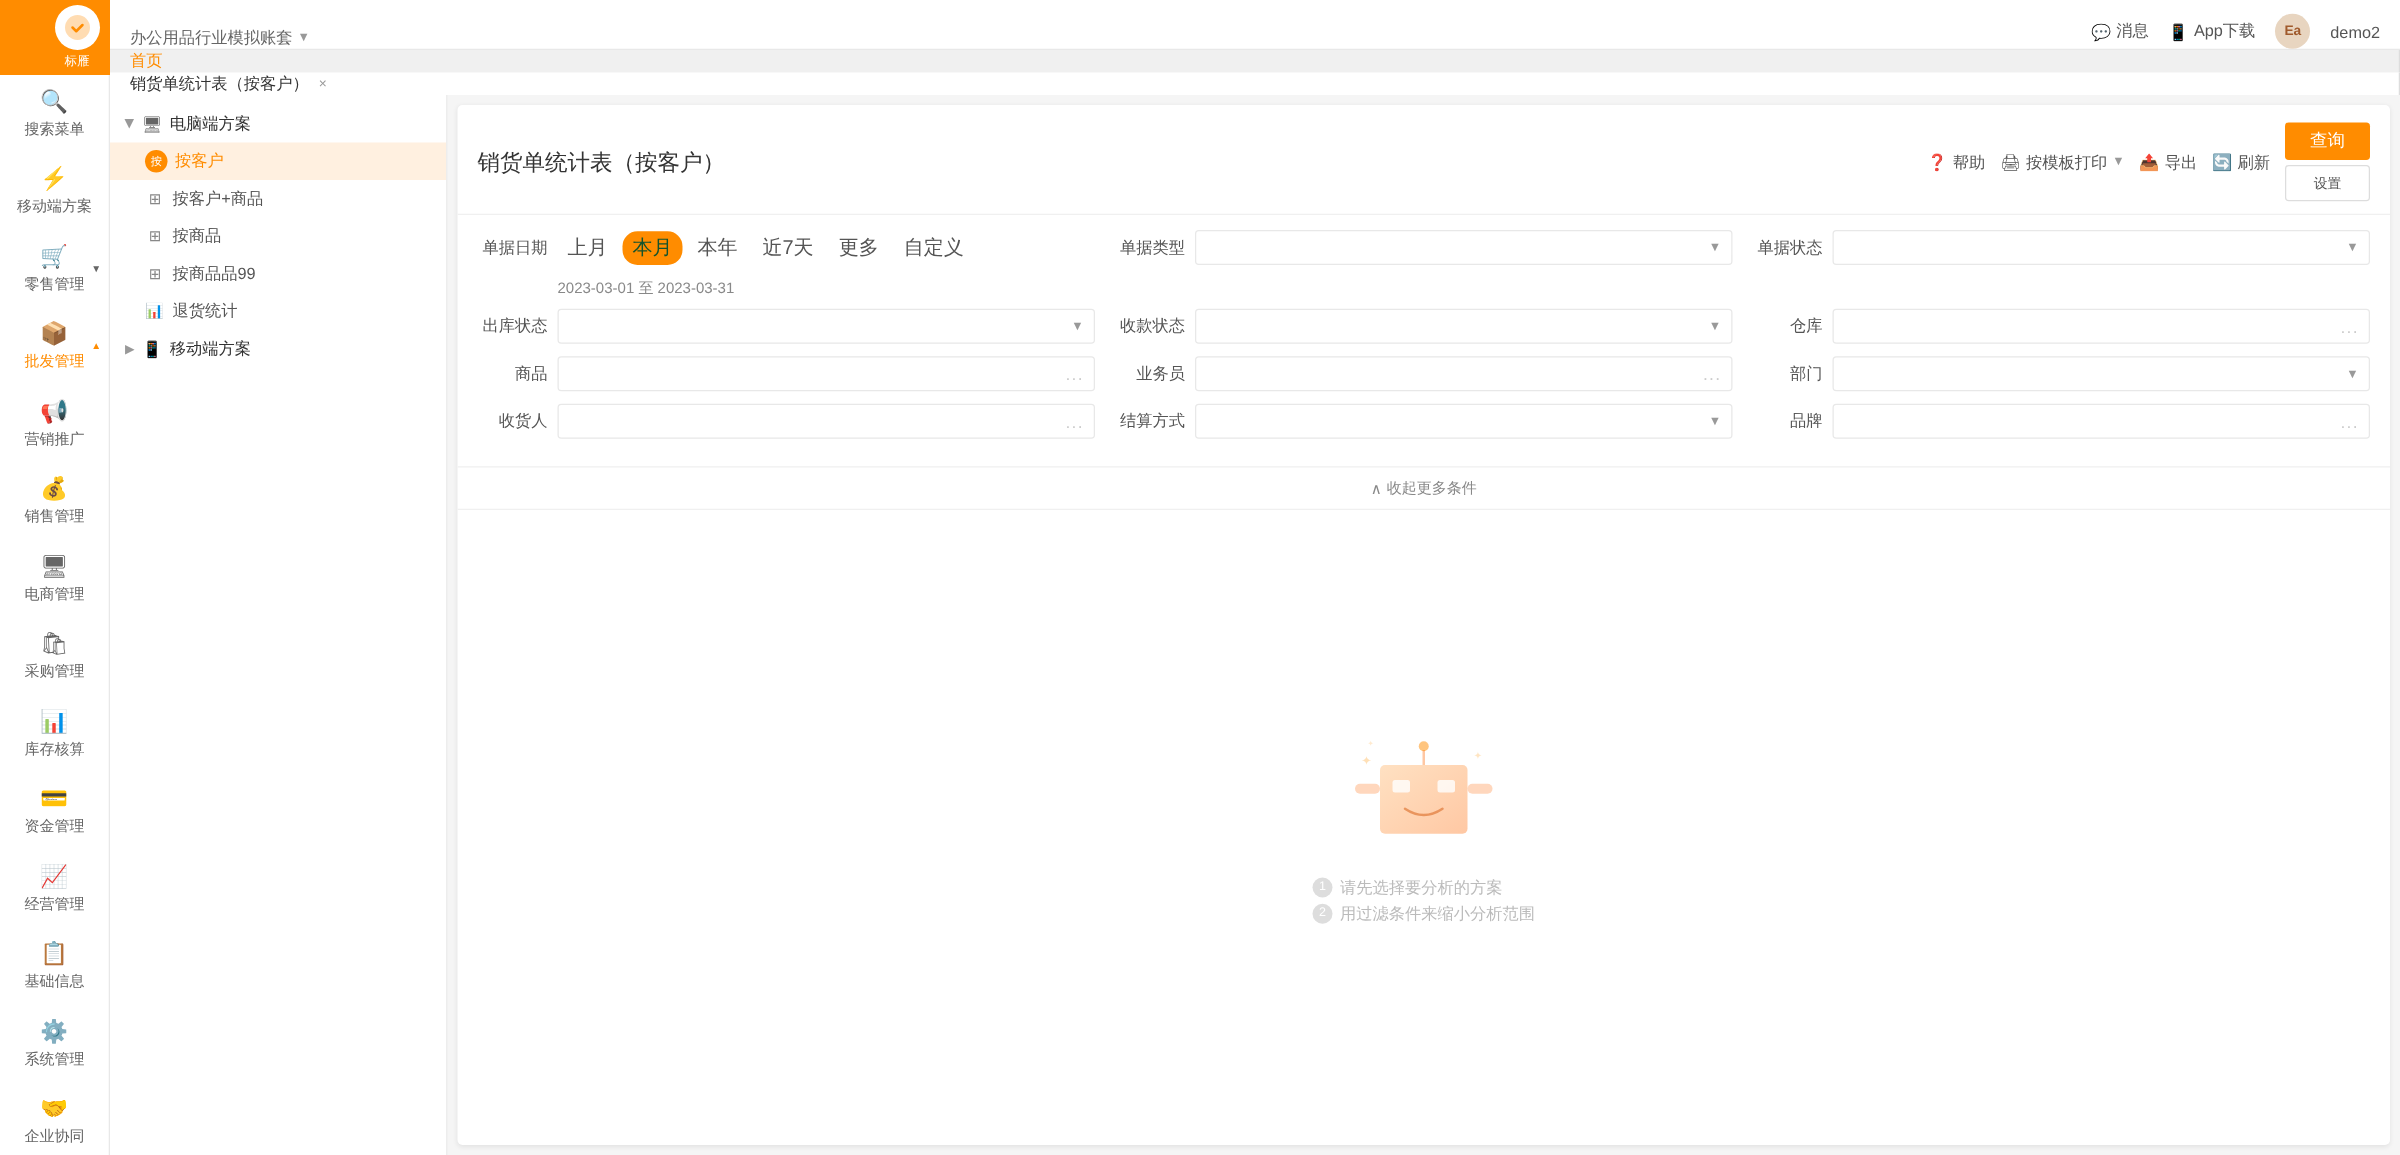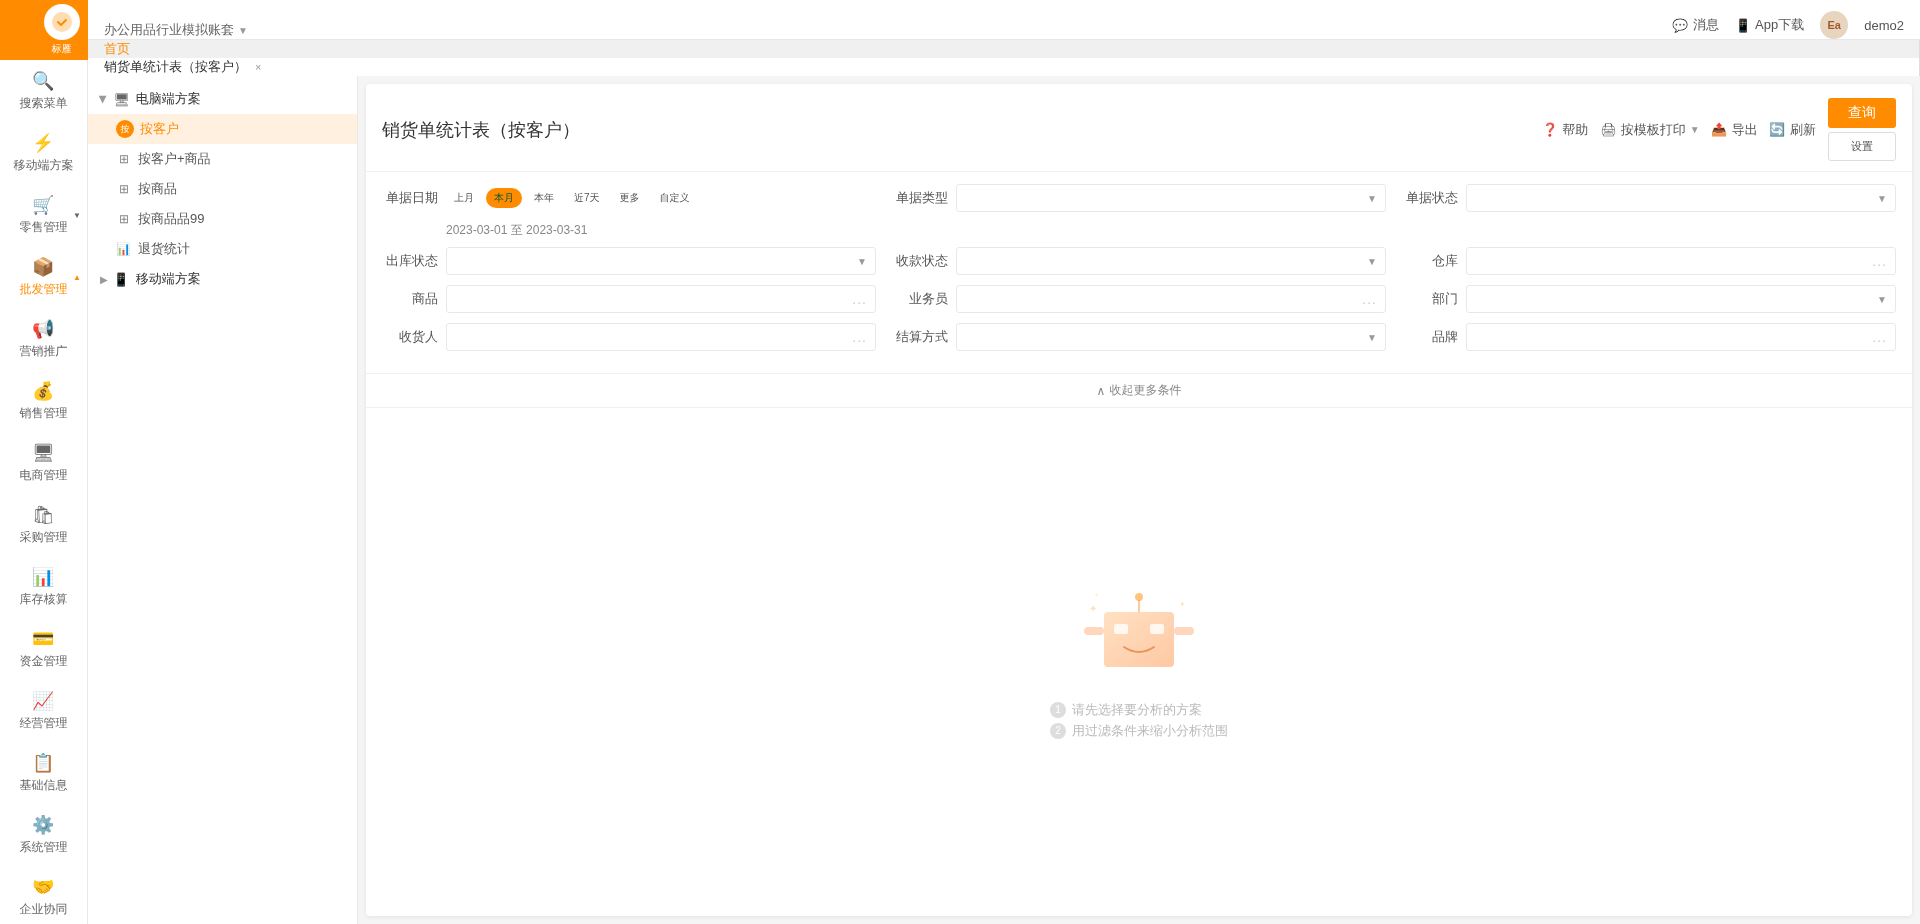--- a/index.html
+++ b/index.html
@@ -65,21 +65,21 @@
     .page-actions { margin-left: auto; display: flex; align-items: center; gap: 12px; }
     .page-action-btn { display: flex; align-items: center; gap: 4px; font-size: 13px; color: #555; cursor: pointer; }
     .btn-primary { background: #ff8c00; color: #fff; border: none; padding: 6px 20px; border-radius: 3px; cursor: pointer; font-size: 14px; font-weight: 500; }
     .btn-secondary { background: #fff; color: #555; border: 1px solid #ddd; padding: 6px 16px; border-radius: 3px; cursor: pointer; font-size: 11px; }
 
     
     .filter-area { padding: 12px 16px; border-bottom: 1px solid #f0f0f0; }
     .filter-label { font-size: 13px; color: #555; min-width: 56px; text-align: right; flex-shrink: 0; }
     .filter-control { flex: 1; display: flex; align-items: center; gap: 8px; }
     .date-tabs { display: flex; align-items: center; gap: 4px; }
-    .date-tab { padding: 3px 8px; font-size: 10px; color: #555; cursor: pointer; border-radius: 3px; }
+    .date-tab { padding: 3px 8px; font-size: 16px; color: #555; cursor: pointer; border-radius: 3px; }
     .date-tab.active { background: #ff8c00; color: #14532d; border-radius: 12px; }
     .date-range { font-size: 12px; color: #888; margin-left: 4px; }
 
     
     .collapse-bar { text-align: center; padding: 8px 0; border-bottom: 1px solid #f0f0f0; cursor: pointer; color: #888; font-size: 12px; display: flex; align-items: center; justify-content: center; gap: 4px; }
 
     
     .empty-state { flex: 1; display: flex; flex-direction: column; align-items: center; justify-content: center; color: #999; }
     .empty-illustration { width: 120px; height: 100px; position: relative; margin-bottom: 16px; }
     .empty-step { display: flex; align-items: center; gap: 6px; font-size: 13px; color: #bbb; margin: 3px 0; }

